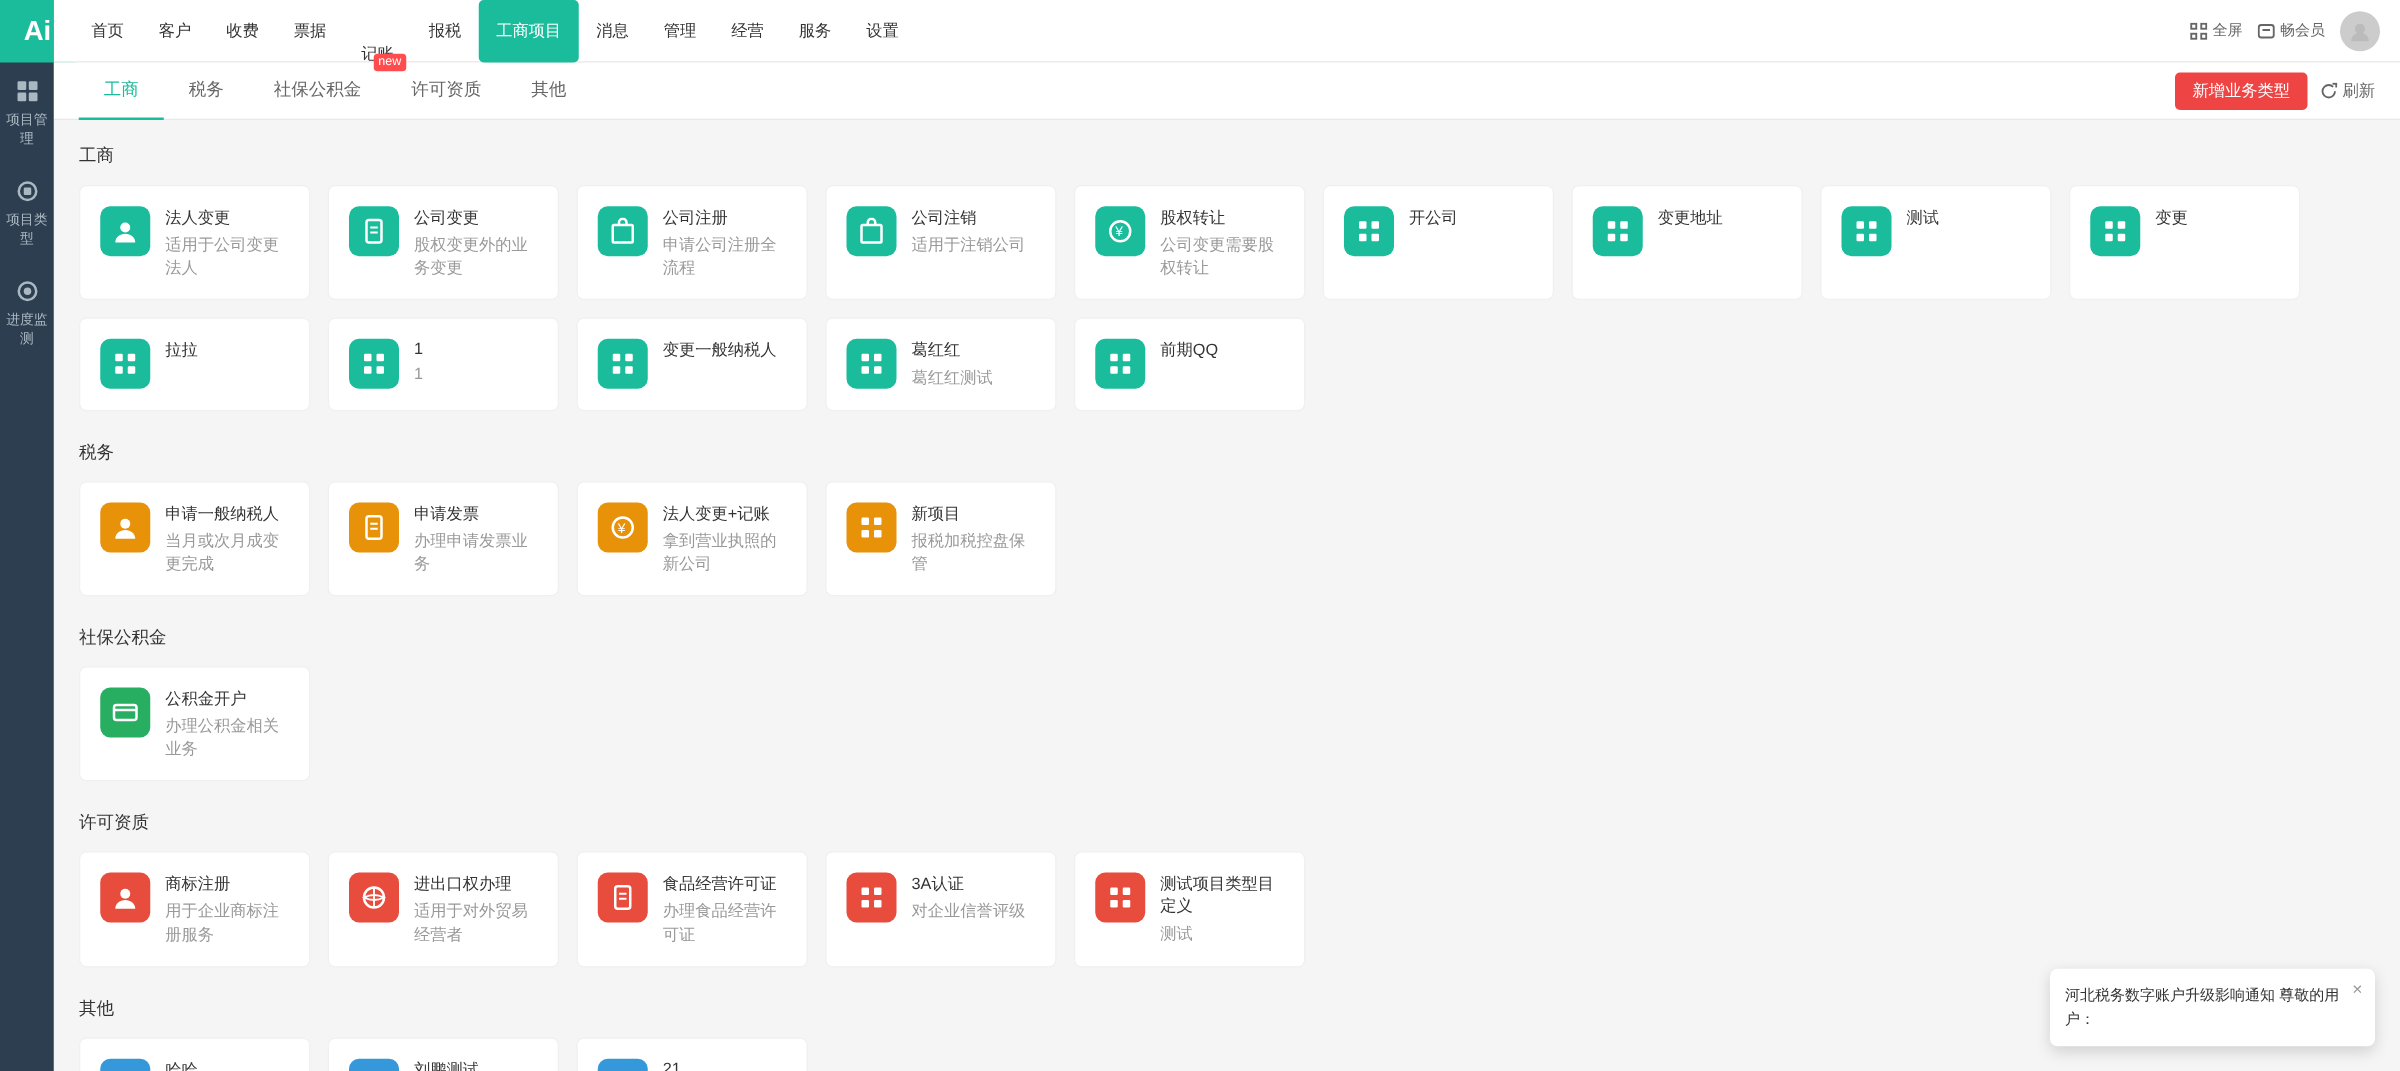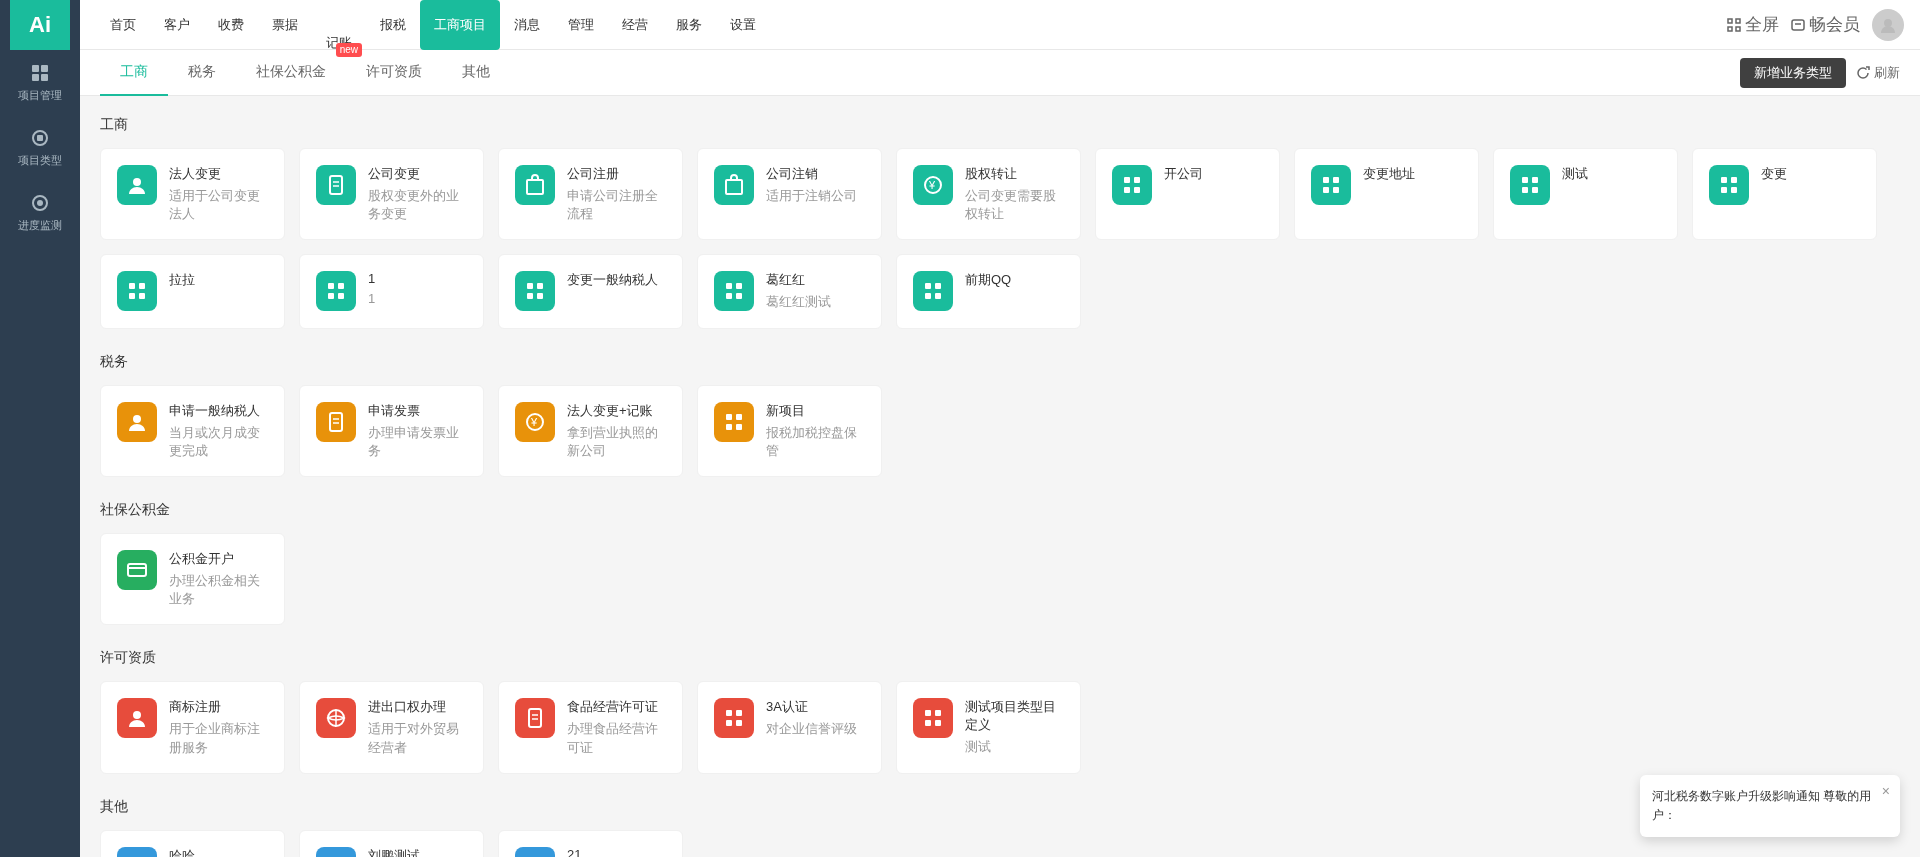--- a/index.html
+++ b/index.html
@@ -1,24 +1,23 @@
 <!DOCTYPE html>
 <html><head>
   <meta charset="utf-8">
   <style>
     * { box-sizing: border-box; margin: 0; padding: 0; }
     body { font-family: 'Microsoft YaHei', Arial, sans-serif; background: #f5f5f5; font-size: 13px; color: #333; display: flex; height: 857px; overflow: hidden; }
 
     
     .sidebar {
-      width: 80px;
+      width: 43px;
       background: #2d3e50;
       display: flex;
       flex-direction: column;
-      align-items: center;
       padding-top: 0;
       flex-shrink: 0;
     }
     .sidebar-logo {
       width: 60px;
       height: 50px;
       background: #1abc9c;
       display: flex;
       align-items: center;
       justify-content: center;
@@ -95,21 +94,21 @@
     .topnav-right {
       margin-left: auto;
       display: flex;
       align-items: center;
       gap: 12px;
     }
     .topnav-btn {
       display: flex;
       align-items: center;
       gap: 4px;
-      font-size: 17px;
+      font-size: 12px;
       color: #666;
       cursor: pointer;
     }
     .avatar-circle {
       width: 32px;
       height: 32px;
       border-radius: 50%;
       background: #ccc;
       display: flex;
       align-items: center;
@@ -152,21 +151,21 @@
       color: #1abc9c;
       border-bottom: 2px solid #1abc9c;
     }
     .tab-bar-actions {
       margin-left: auto;
       display: flex;
       align-items: center;
       gap: 10px;
     }
     .btn-new-type {
-      background: #404040;
+      background: #ef4444;
       color: white;
       border: none;
       border-radius: 4px;
       padding: 6px 14px;
       cursor: pointer;
       font-size: 13px;
     }
     .btn-refresh {
       display: flex;
       align-items: center;

